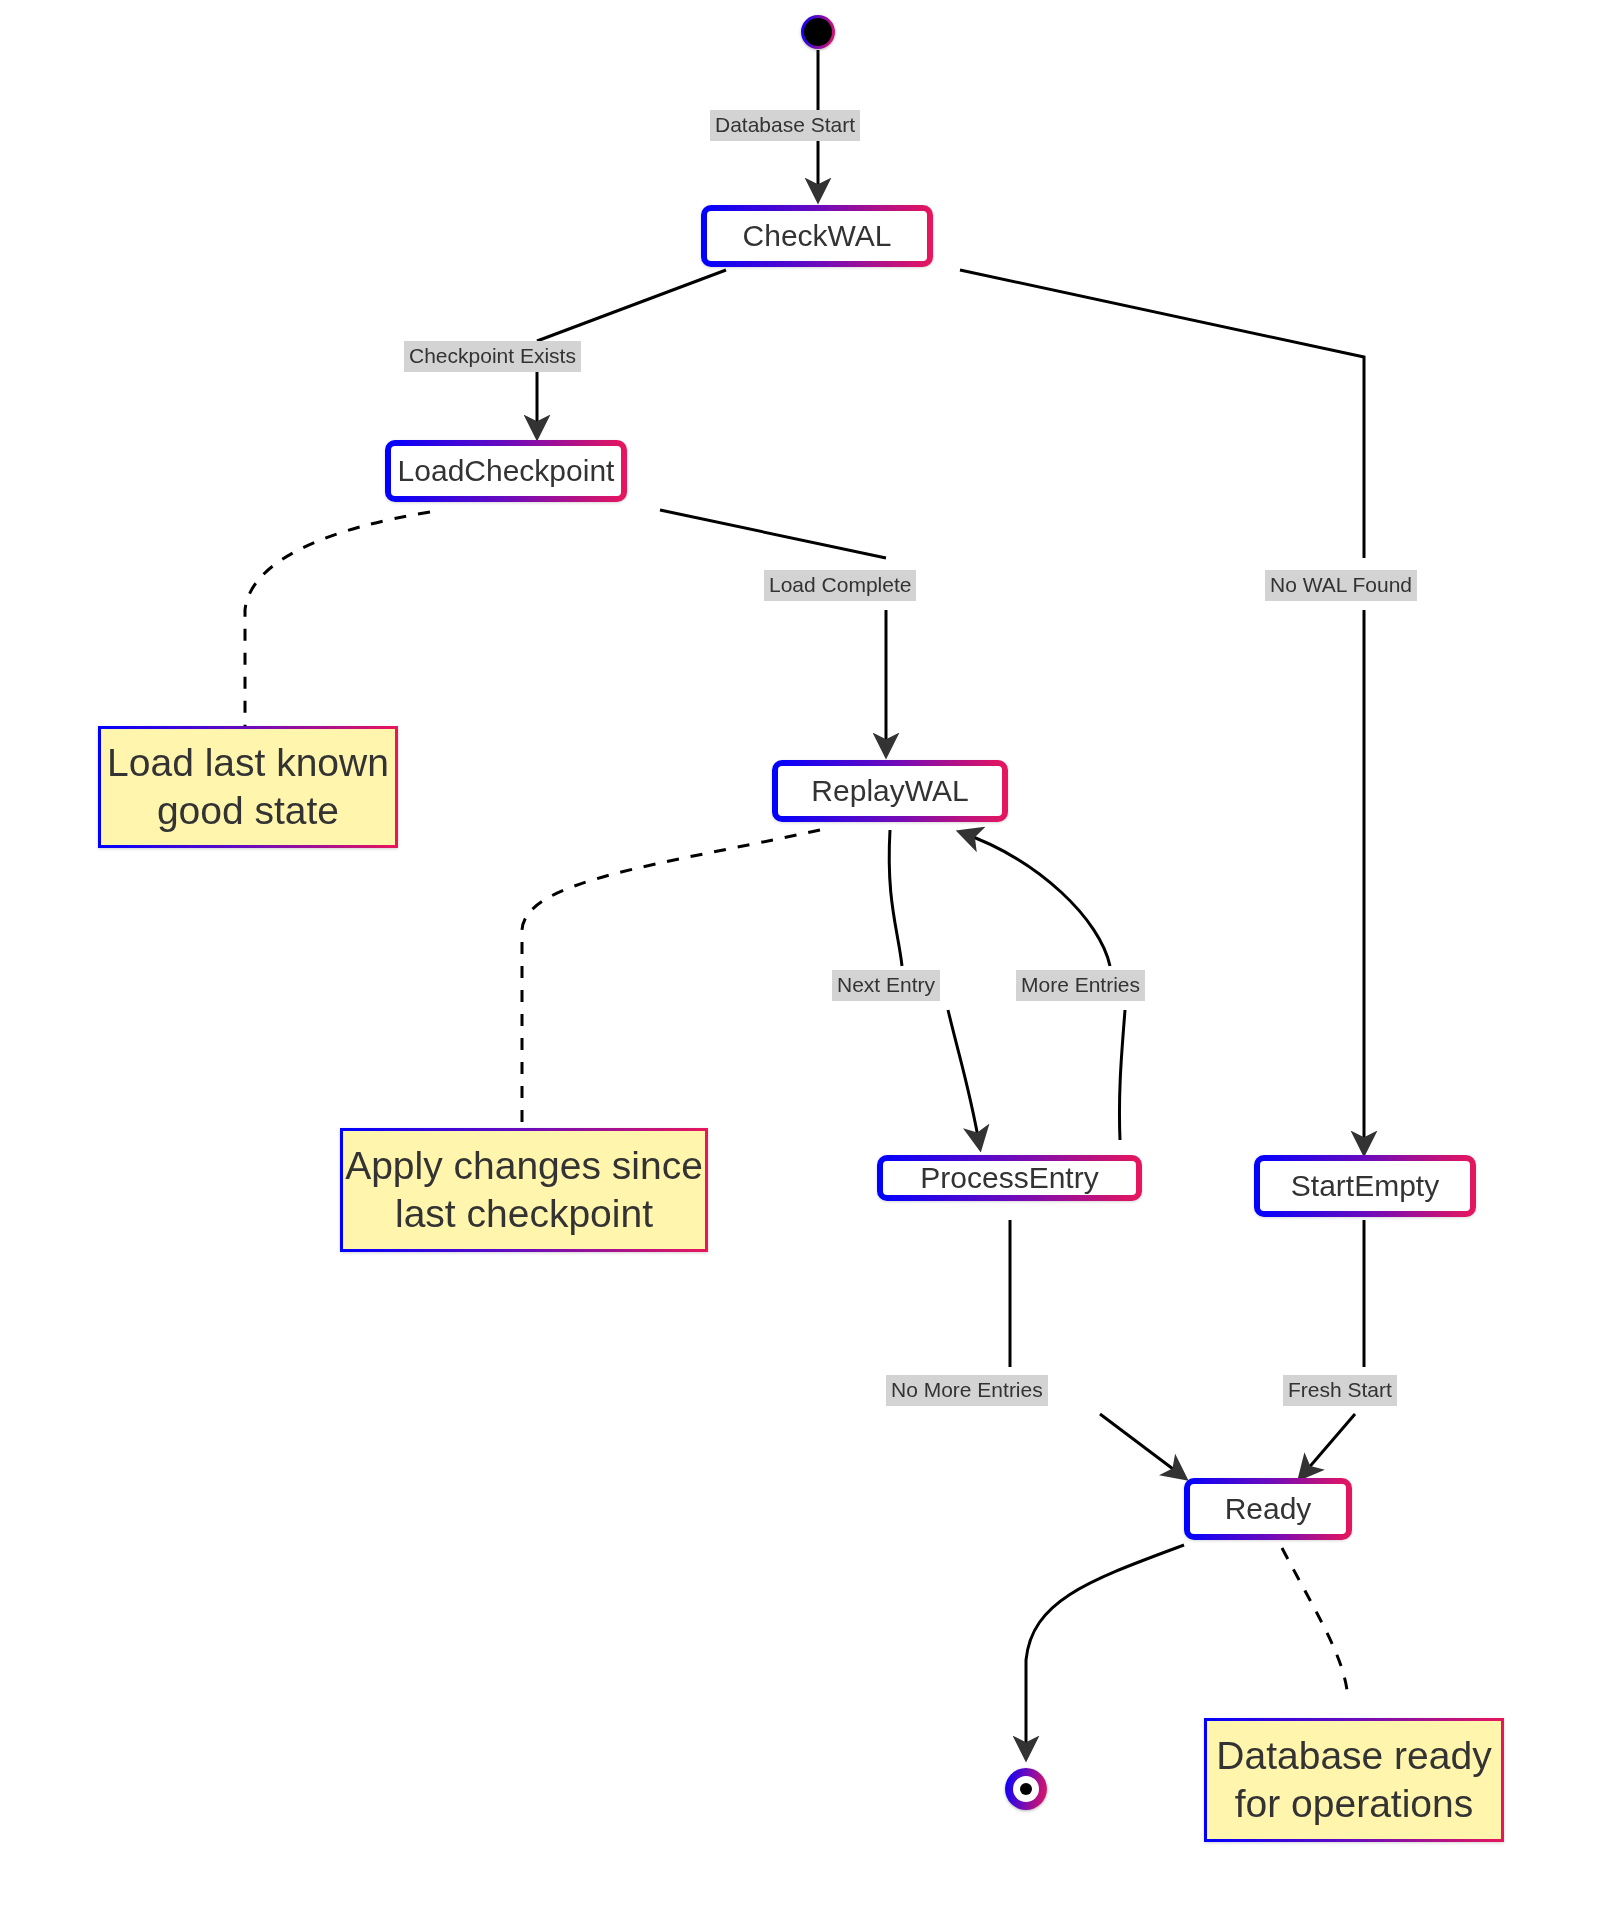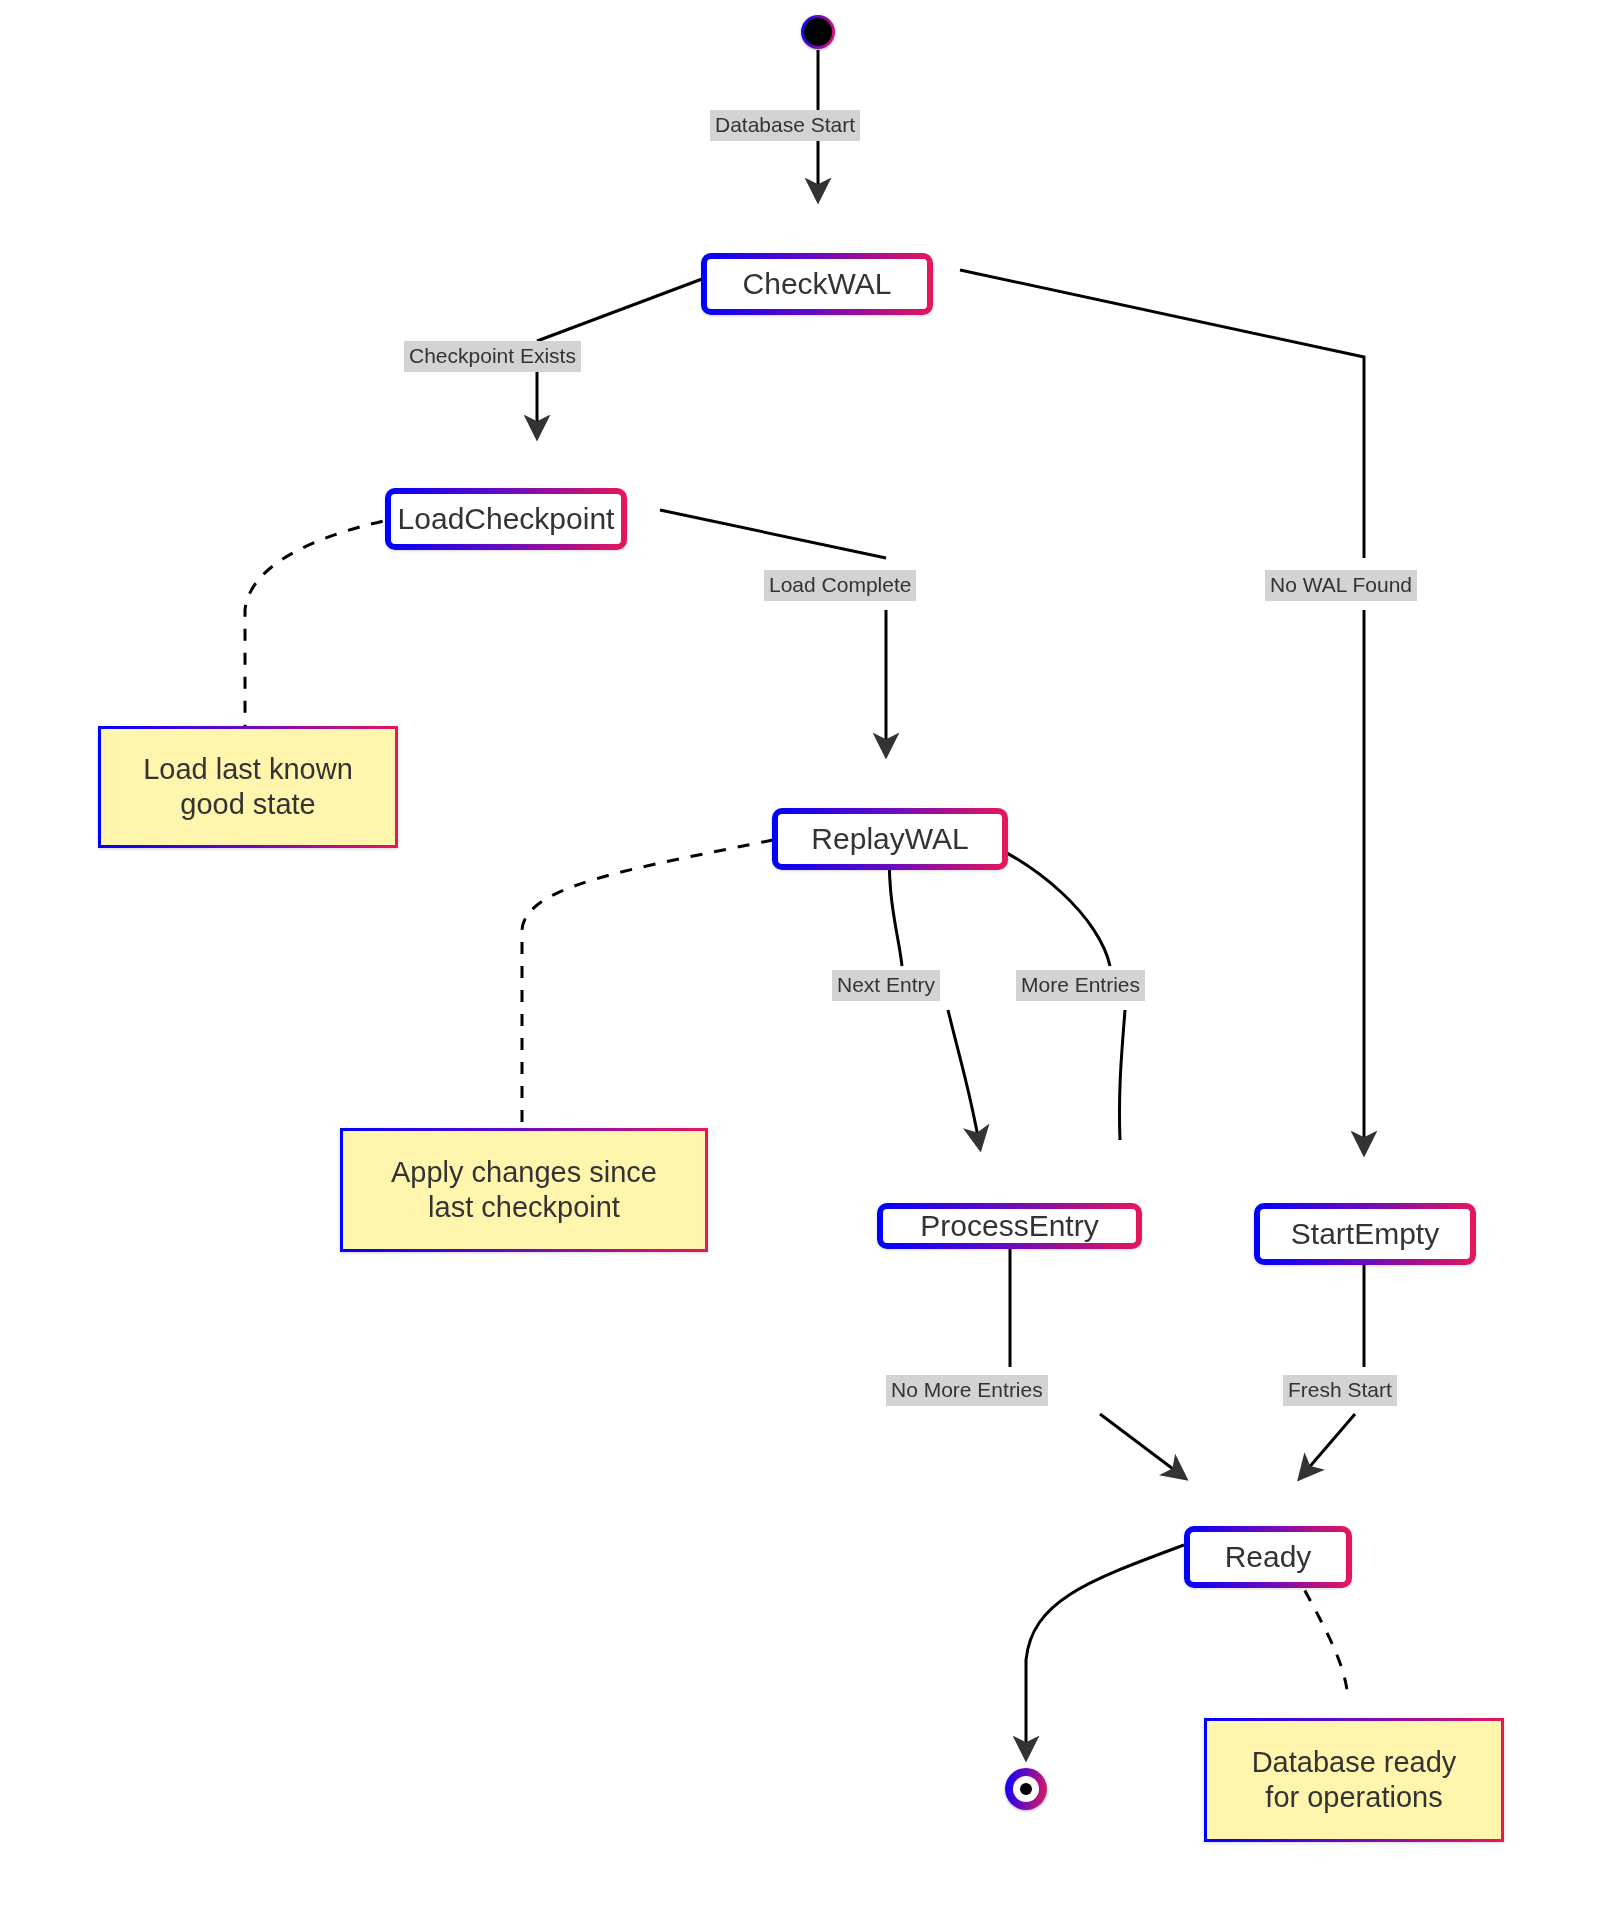--- a/index.html
+++ b/index.html
@@ -35,21 +35,20 @@
     background: #ffffff;
     border-radius: 10px;
     padding: 6px;
     background-image: linear-gradient(#fff, #fff), linear-gradient(90deg, #0000ff 0%, #6a0bbd 50%, #e8165c 100%);
     background-origin: border-box;
     background-clip: content-box, border-box;
     display: flex;
     align-items: center;
     justify-content: center;
     box-shadow: 0 1px 3px rgba(0,0,0,0.16);
-    margin-top: 48px;
   }
   .state-node .state-label {
     font-size: 30px;
     color: #333333;
     white-space: nowrap;
     line-height: 1;
   }
 
   
   .note-node {
@@ -59,21 +58,21 @@
     padding: 3px;
     background-image: linear-gradient(#fff5ad, #fff5ad), linear-gradient(90deg, #0000ff 0%, #6a0bbd 50%, #e8165c 100%);
     background-origin: border-box;
     background-clip: content-box, border-box;
     display: flex;
     align-items: center;
     justify-content: center;
     box-shadow: 0 1px 3px rgba(0,0,0,0.18);
   }
   .note-node .note-label {
-    font-size: 29px;
+    font-size: 39px;
     color: #333333;
     text-align: center;
     line-height: 1.22;
     white-space: pre-line;
   }
 
   
   .edge-label {
     position: absolute;
     background: #d3d3d3;

